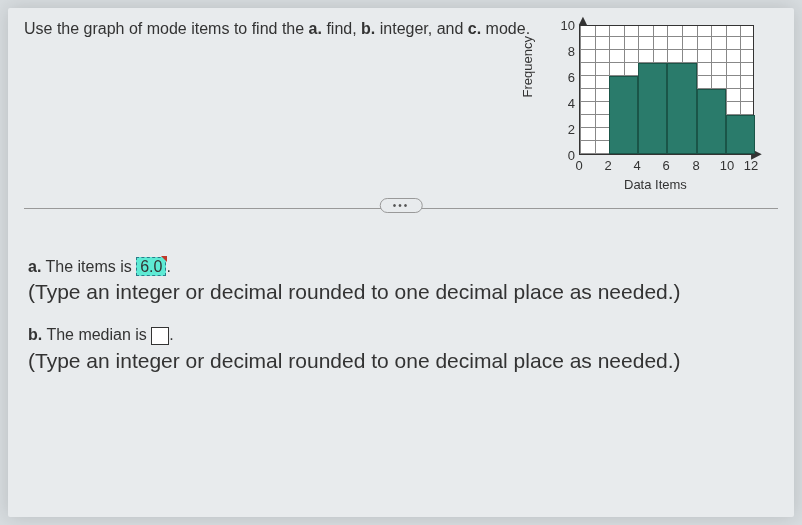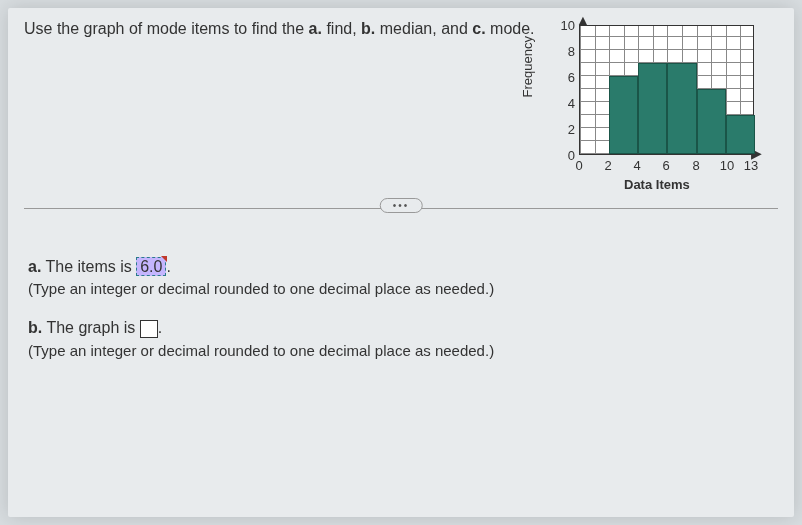--- a/index.html
+++ b/index.html
@@ -55,21 +55,20 @@
     transform-origin: left center;
     font-size: 13px;
     color: #333;
   }
   .x-axis-label {
     position: absolute;
     left: 105px;
     top: 157px;
     font-size: 13px;
     color: #333;
-    font-weight: bold;
   }
   .y-tick {
     position: absolute;
     font-size: 13px;
     color: #333;
     text-align: right;
     width: 20px;
   }
   .x-tick {
     position: absolute;
@@ -127,26 +126,26 @@
   }
   .answers {
     position: absolute;
     top: 250px;
     left: 20px;
     font-size: 16px;
     color: #333;
   }
   .answer-row { margin-bottom: 4px; }
   .hint {
-    font-size: 15px;
+    font-size: 21px;
     color: #333;
     margin-bottom: 22px;
   }
   .filled-answer {
-    background: #c4b5fd;
+    background: #5eead4;
     border: 1px dashed #2a7b8b;
     padding: 0 3px;
     position: relative;
   }
   .filled-answer::after {
     content: "";
     position: absolute;
     top: -2px;
     right: -2px;
     width: 0; height: 0;
@@ -163,21 +162,21 @@
   }
 </style>
 </head>
 <body>
 
 <div class="page">
 
   <div class="question-text">
     <span>Use the graph of mode items to find the </span>
     <b>a.</b><span> find, </span>
-    <b>b.</b><span> median, and </span>
+    <b>b.</b><span> integer, and </span>
     <b>c.</b><span> mode.</span>
   </div>
 
   <div class="chart-container">
     <span class="arrow-y">▲</span>
     <span class="arrow-x">▶</span>
     <div class="y-axis-label">Frequency</div>
     <div class="x-axis-label">Data Items</div>
 
     <div class="chart-grid">
@@ -194,35 +193,35 @@
     <span class="y-tick" style="left:36px; top:76px;">4</span>
     <span class="y-tick" style="left:36px; top:102px;">2</span>
     <span class="y-tick" style="left:36px; top:128px;">0</span>
 
     <span class="x-tick" style="left:53px;">0</span>
     <span class="x-tick" style="left:82px;">2</span>
     <span class="x-tick" style="left:111px;">4</span>
     <span class="x-tick" style="left:140px;">6</span>
     <span class="x-tick" style="left:170px;">8</span>
     <span class="x-tick" style="left:199px; width:18px;">10</span>
-    <span class="x-tick" style="left:223px; width:18px;">13</span>
+    <span class="x-tick" style="left:223px; width:18px;">12</span>
   </div>
 
   <div class="divider-container">
     <hr class="divider-line">
     <button class="more-btn">•••</button>
   </div>
 
   <div class="answers">
     <div class="answer-row">
       <b>a.</b><span> The items is </span>
       <span class="filled-answer">6.0</span><span>.</span>
     </div>
     <div class="hint">(Type an integer or decimal rounded to one decimal place as needed.)</div>
 
     <div class="answer-row">
-      <b>b.</b><span> The graph is </span>
+      <b>b.</b><span> The median is </span>
       <span class="empty-box"></span><span>.</span>
     </div>
     <div class="hint">(Type an integer or decimal rounded to one decimal place as needed.)</div>
   </div>
 
 </div>
 
 </body></html>

